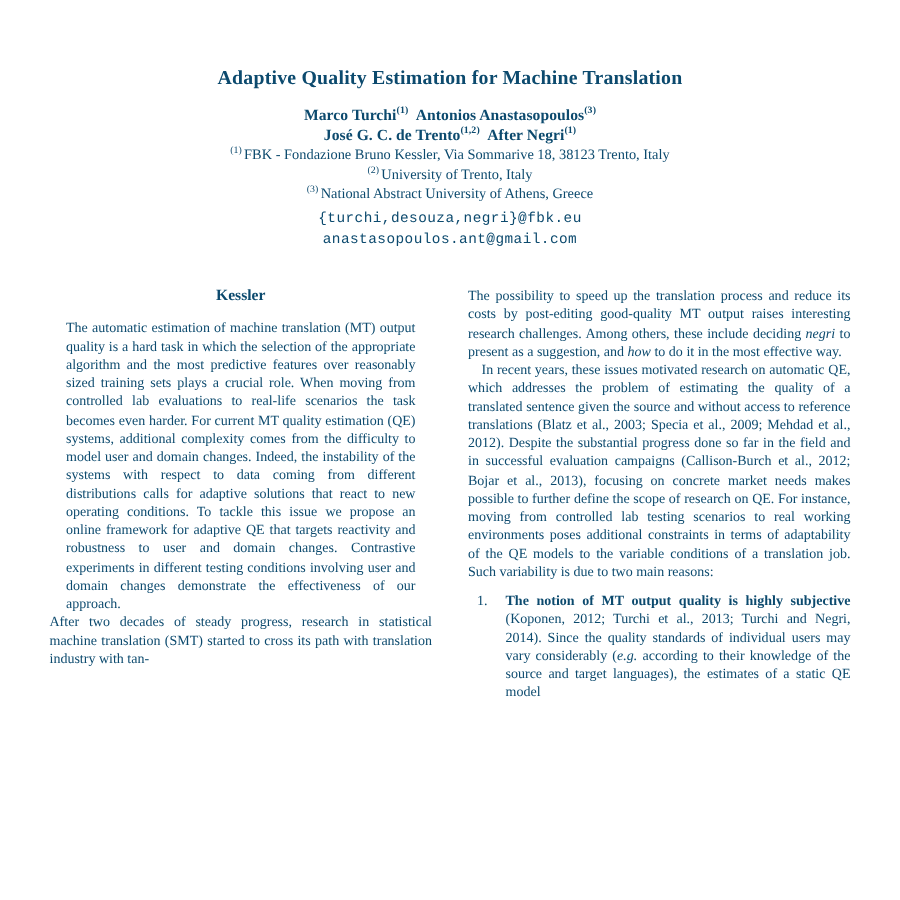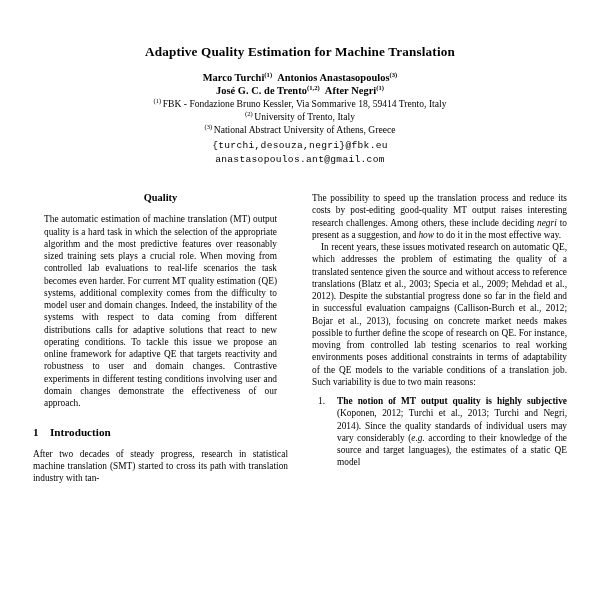--- a/index.html
+++ b/index.html
@@ -7,21 +7,21 @@
     padding: 0;
     background: #ffffff;
   }
   .page {
     position: relative;
     width: 600px;
     height: 600px;
     background: #ffffff;
     overflow: hidden;
     font-family: "Liberation Serif", "DejaVu Serif", serif;
-    color: #000000;
+    color: #0c4a6e;
     text-decoration: underline;
   }
 
   
   .header {
     position: absolute;
     left: 0;
     top: 44px;
     width: 600px;
     text-align: center;
@@ -135,45 +135,42 @@
 
     <div class="author-line">
       <span>Marco Turchi</span><sup>(1)</sup><span class="sep"></span><span>Antonios Anastasopoulos</span><sup>(3)</sup>
     </div>
 
     <div class="author-line">
       <span>José G. C. de Trento</span><sup>(1,2)</sup><span class="sep"></span><span>After Negri</span><sup>(1)</sup>
     </div>
 
     <div class="affil-line">
-      <sup>(1)</sup><span>FBK - Fondazione Bruno Kessler, Via Sommarive 18, 59414 Trento, Italy</span>
+      <sup>(1)</sup><span>FBK - Fondazione Bruno Kessler, Via Sommarive 18, 38123 Trento, Italy</span>
     </div>
     <div class="affil-line">
       <sup>(2)</sup><span>University of Trento, Italy</span>
     </div>
     <div class="affil-line">
       <sup>(3)</sup><span>National Abstract University of Athens, Greece</span>
     </div>
 
     <div class="email-block">
       <div class="email-line">{turchi,desouza,negri}@fbk.eu</div>
       <div class="email-line">anastasopoulos.ant@gmail.com</div>
     </div>
   </div>
 
   <div class="col col-left">
 
     <div class="abstract-block">
-      <div class="abstract-heading">Quality</div>
+      <div class="abstract-heading">Kessler</div>
       <p class="body-text">The automatic estimation of machine translation (MT) output quality is a hard task in which the selection of the appropriate algorithm and the most predictive features over reasonably sized training sets plays a crucial role. When moving from controlled lab evaluations to real-life scenarios the task becomes even harder. For current MT quality estimation (QE) systems, additional complexity comes from the difficulty to model user and domain changes. Indeed, the instability of the systems with respect to data coming from different distributions calls for adaptive solutions that react to new operating conditions. To tackle this issue we propose an online framework for adaptive QE that targets reactivity and robustness to user and domain changes. Contrastive experiments in different testing conditions involving user and domain changes demonstrate the effectiveness of our approach.</p>
     </div>
 
-    <div class="section-heading">
-      <span class="num">1</span><span>Introduction</span>
-    </div>
 
     <p class="body-text">After two decades of steady progress, research in statistical machine translation (SMT) started to cross its path with translation industry with tan-</p>
   </div>
 
   <div class="col col-right">
 
     <p class="body-text"><span>The possibility to speed up the translation process and reduce its costs by post-editing good-quality MT output raises interesting research challenges. Among others, these include deciding </span><span class="ital">negri</span><span> to present as a suggestion, and </span><span class="ital">how</span><span> to do it in the most effective way.</span></p>
 
     <p class="body-text">In recent years, these issues motivated research on automatic QE, which addresses the problem of estimating the quality of a translated sentence given the source and without access to reference translations (Blatz et al., 2003; Specia et al., 2009; Mehdad et al., 2012). Despite the substantial progress done so far in the field and in successful evaluation campaigns (Callison-Burch et al., 2012; Bojar et al., 2013), focusing on concrete market needs makes possible to further define the scope of research on QE. For instance, moving from controlled lab testing scenarios to real working environments poses additional constraints in terms of adaptability of the QE models to the variable conditions of a translation job. Such variability is due to two main reasons:</p>
 

